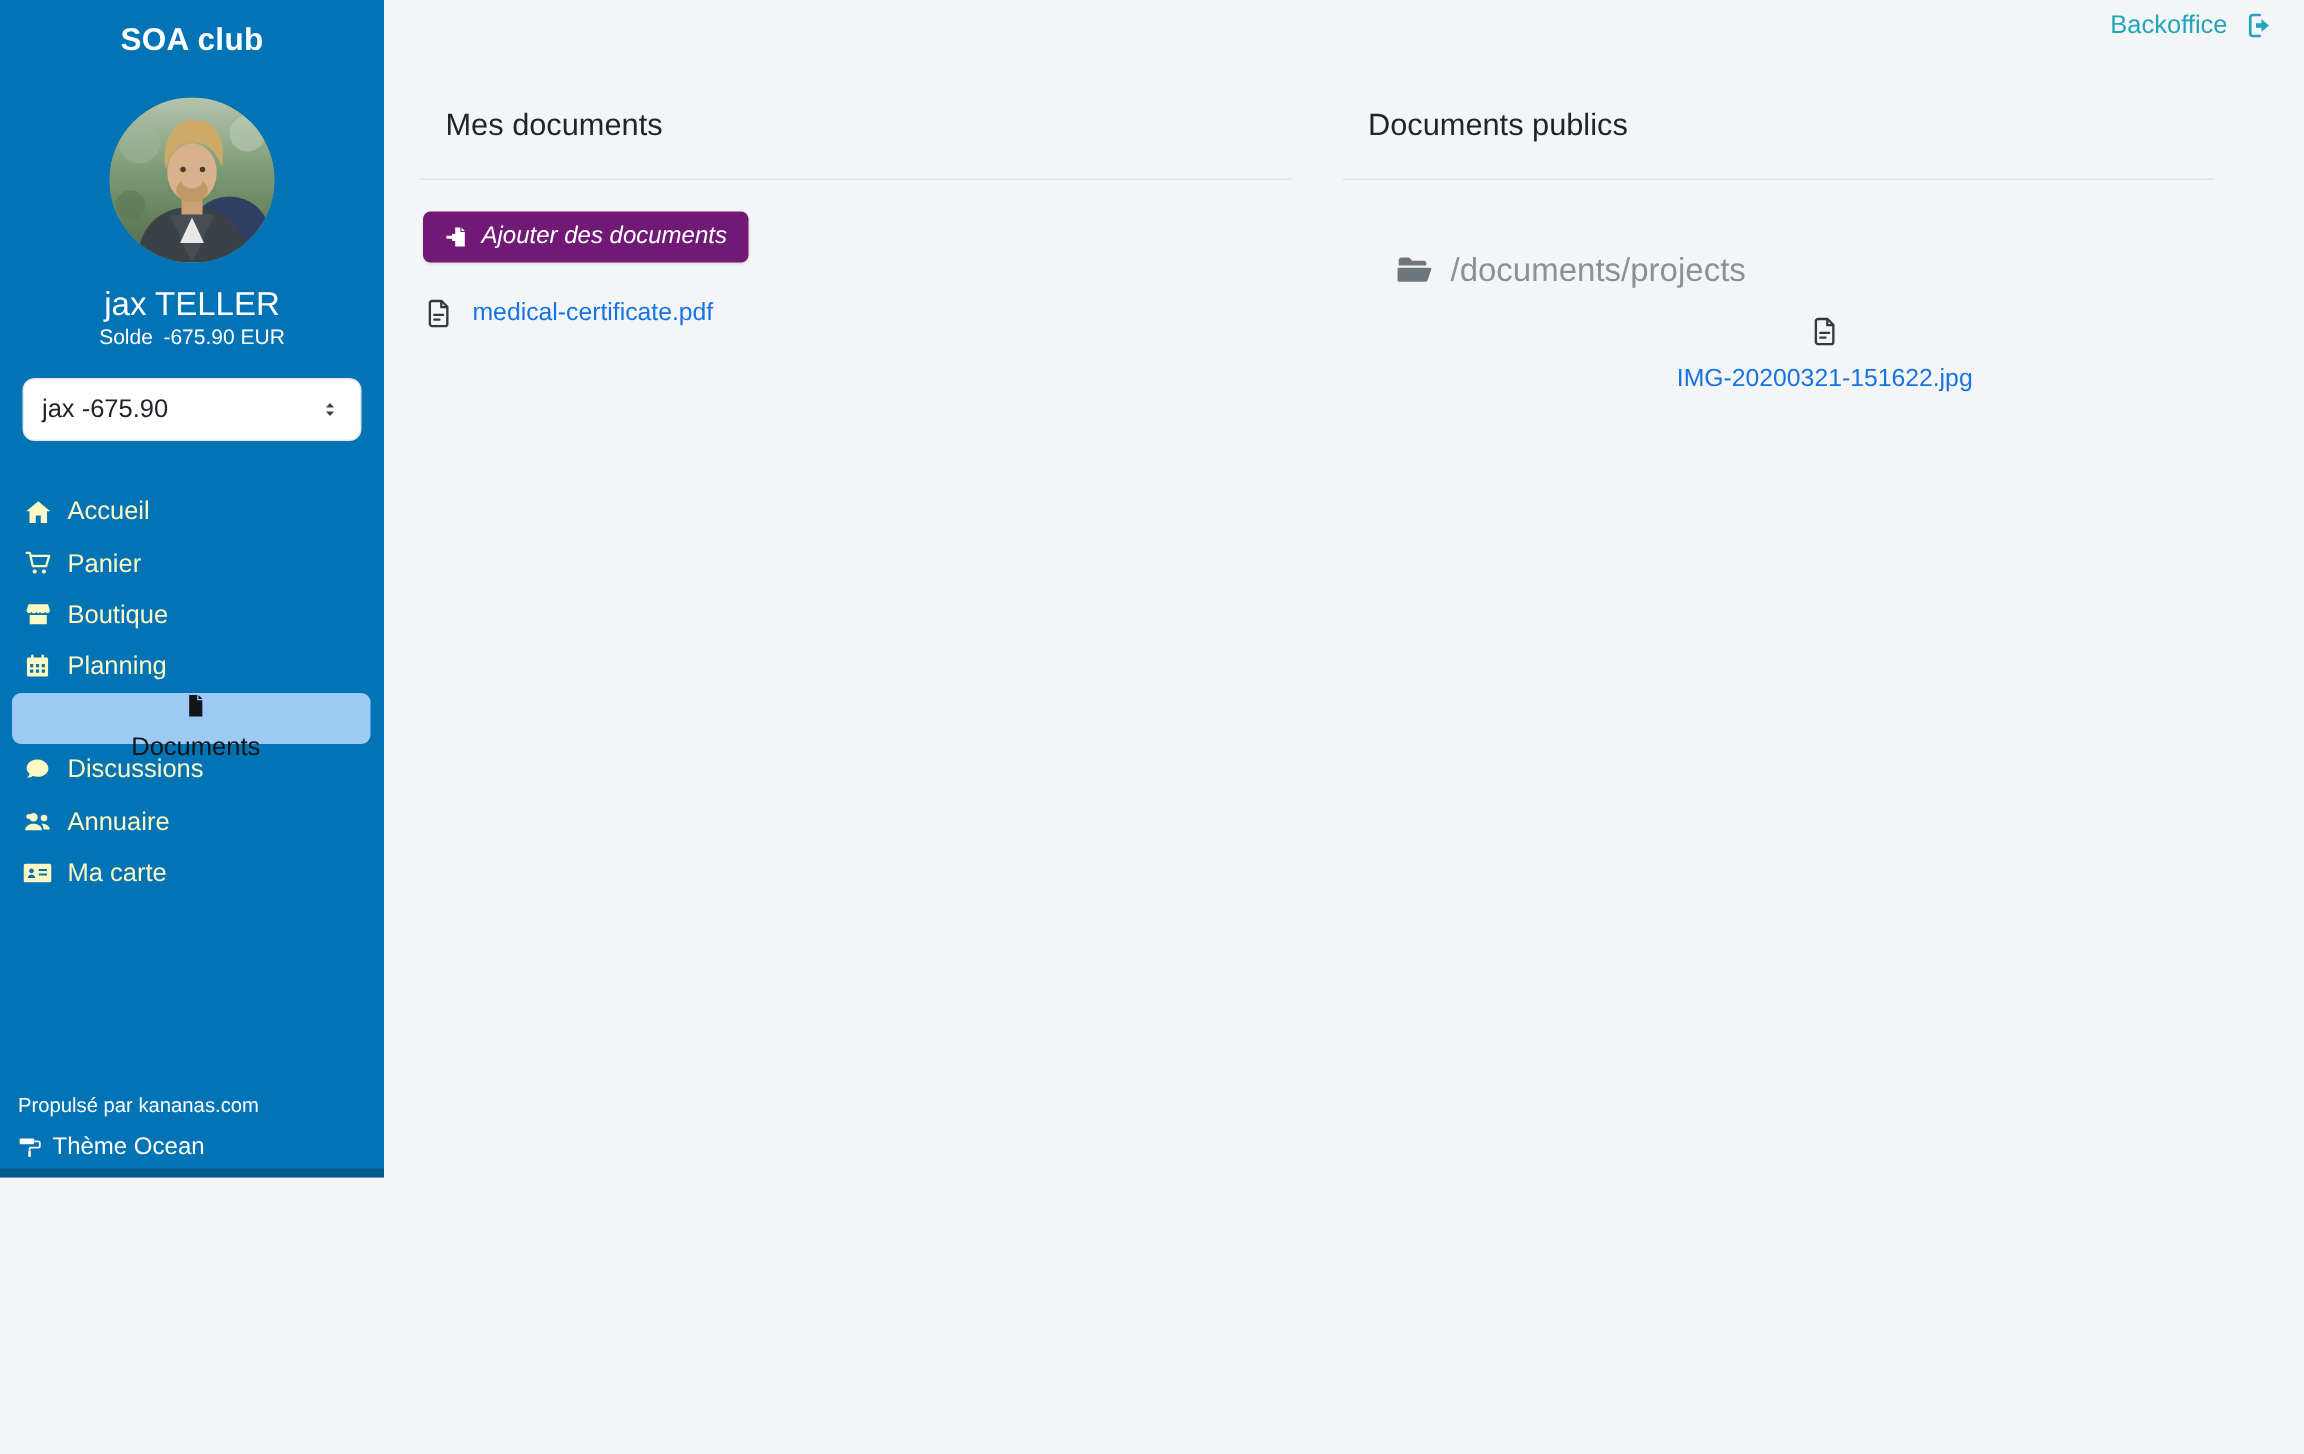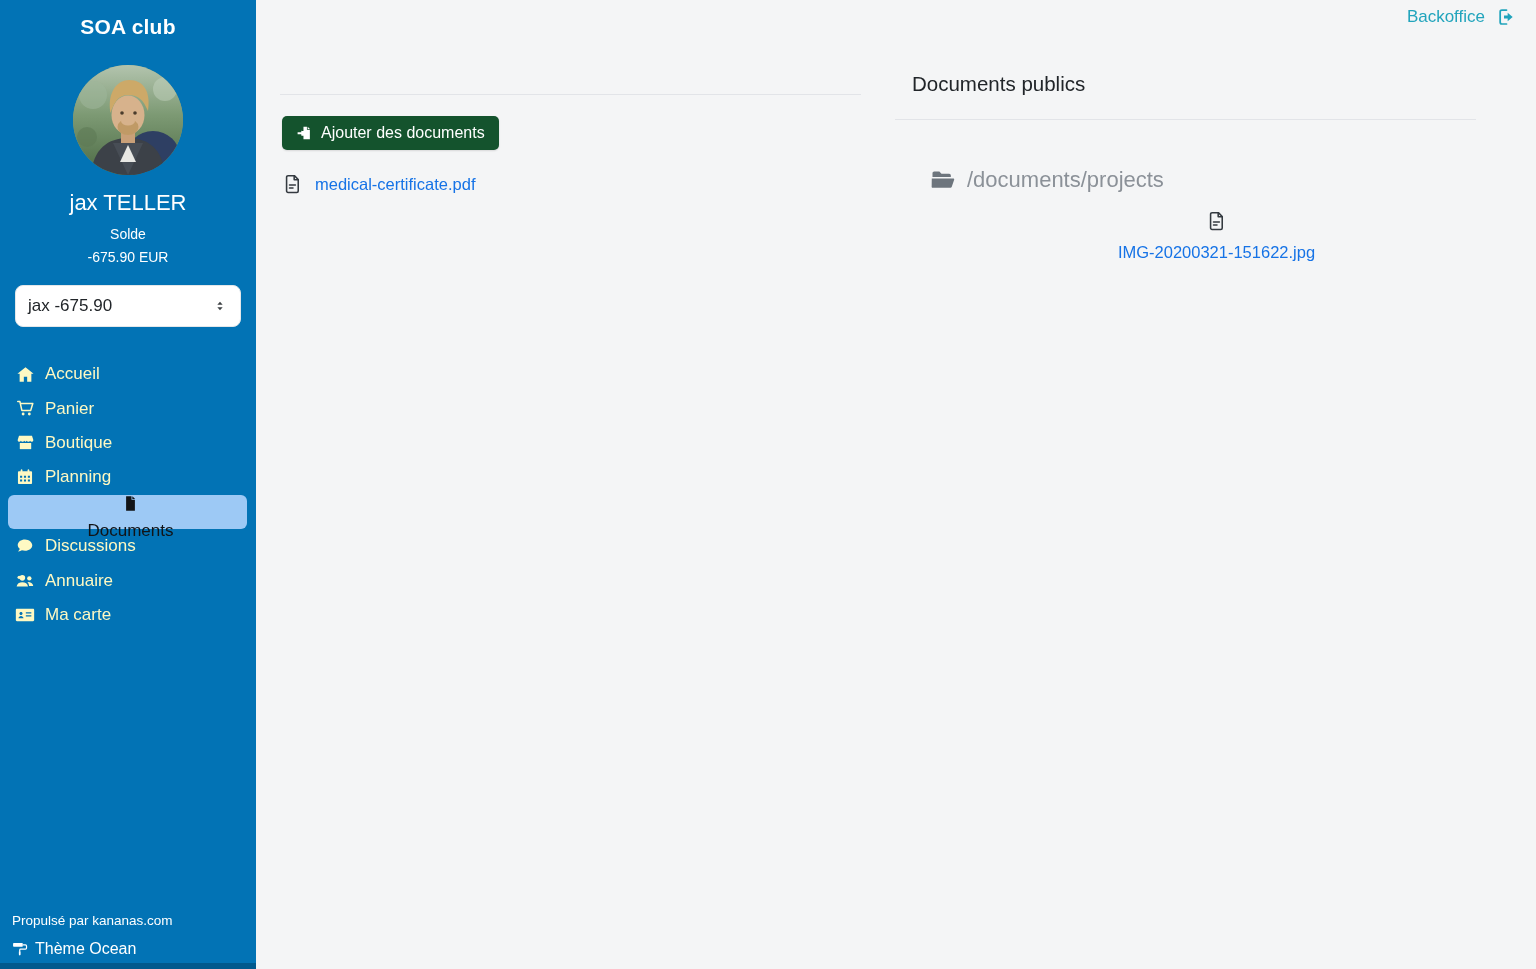--- a/index.html
+++ b/index.html
@@ -7,39 +7,39 @@
   body {
     width:1536px; height:969px; overflow:hidden;
     display:flex;
     font-family:"Liberation Sans", sans-serif;
     background:#f4f5f6;
     -webkit-font-smoothing:antialiased;
   }
 
   
   .sidebar {
-    width:256px; min-width:256px; height:969px;
+    width:256px; min-width:256px; height:785px;
     background:#0273b5; color:#fff; position:relative;
   }
   .club-title {
     text-align:center; font-size:21px; font-weight:700;
     padding-top:15px; letter-spacing:.2px;
   }
   .avatar-wrap {
     width:110px; height:110px; border-radius:50%;
     margin:26px auto 0; overflow:hidden; display:block;
     background:#7d9a78;
   }
   .avatar-wrap svg { display:block; }
   .user-name {
     text-align:center; font-size:22px; font-weight:500; margin-top:15px;
   }
   .balance {
-    text-align:center; font-size:14px; font-weight:500; margin-top:10px;
-    display:flex; justify-content:center; gap:7px;flex-direction:column;
+    text-align:center; font-size:14px; font-weight:500; 
+    display:flex; justify-content:center; gap:7px;
   }
   .select-box {
     margin:20px 15px 16px; height:42px; background:#fff; border-radius:8px;
     border:1px solid #e3e7ea;
     display:flex; align-items:center; justify-content:space-between;
     padding:0 12px; color:#212529; font-size:17px; cursor:pointer;
   }
   .select-box .chevrons { display:flex; color:#3c4043; }
 
   .nav { margin-top:30px; font-size:17px; }
@@ -75,23 +75,24 @@
   .column { flex:1; min-width:0; }
   .col-title {
     font-size:20.5px; font-weight:500; color:#212529;
     margin:0 0 0 17px; line-height:1.2;
   }
   .col-rule { border:none; border-top:1px solid #e2e4e8; margin:22px 0 0; }
 
   .add-btn {
     margin:21px 0 0 2px;
     display:inline-flex; align-items:center; gap:9px;
-    background:#14532d; color:#fff; border:none; border-radius:5px;
+    background:#701a75; color:#fff; border:none; border-radius:5px;
     padding:8px 14px; font-size:16px; font-family:inherit; cursor:pointer;
     box-shadow:0 1px 2px rgba(0,0,0,.12);
+    font-style:italic;
   }
   .file-row {
     display:flex; align-items:center; gap:11px; margin:23px 0 0 2px;
   }
   .file-link { color:#1673e6; font-size:16.5px; text-decoration:none; cursor:pointer; }
   .file-icon { color:#343a40; display:flex; }
 
   .folder-row {
     display:flex; align-items:center; gap:12px;
     margin:47px 0 0 35px; color:#8b9198; font-size:22px;
@@ -261,20 +262,21 @@
       <svg width="20" height="20" viewBox="0 0 24 24" fill="currentColor">
         <path fill="none" stroke="currentColor" stroke-width="2.1" stroke-linecap="round" d="M12.6 3.6 H7 C5.9 3.6 5 4.5 5 5.6 V18.4 C5 19.5 5.9 20.4 7 20.4 H12.6"></path>
         <path d="M14 7 L20 12 L14 17 V13.8 H9.6 V10.2 H14 Z"></path>
       </svg>
     </span>
   </a>
 
   <div class="columns">
 
     <section class="column">
+      <h2 class="col-title">Mes documents</h2>
       <hr class="col-rule">
 
       <button class="add-btn">
         <span style="display:flex">
           <svg width="16" height="16" viewBox="0 0 24 24" fill="currentColor">
             <path d="M11.2 2.6 H16.4 V7 H20.8 V21.4 H11.2 V16 H8.4 V9 H11.2 Z"></path>
             <path d="M17.5 2.6 L20.8 5.9 V6.1 H17.5 Z"></path>
             <path d="M2.4 10.7 H8.2 V8.3 L12.5 12.2 L8.2 16.1 V13.7 H2.4 Z"></path>
           </svg>
         </span>

